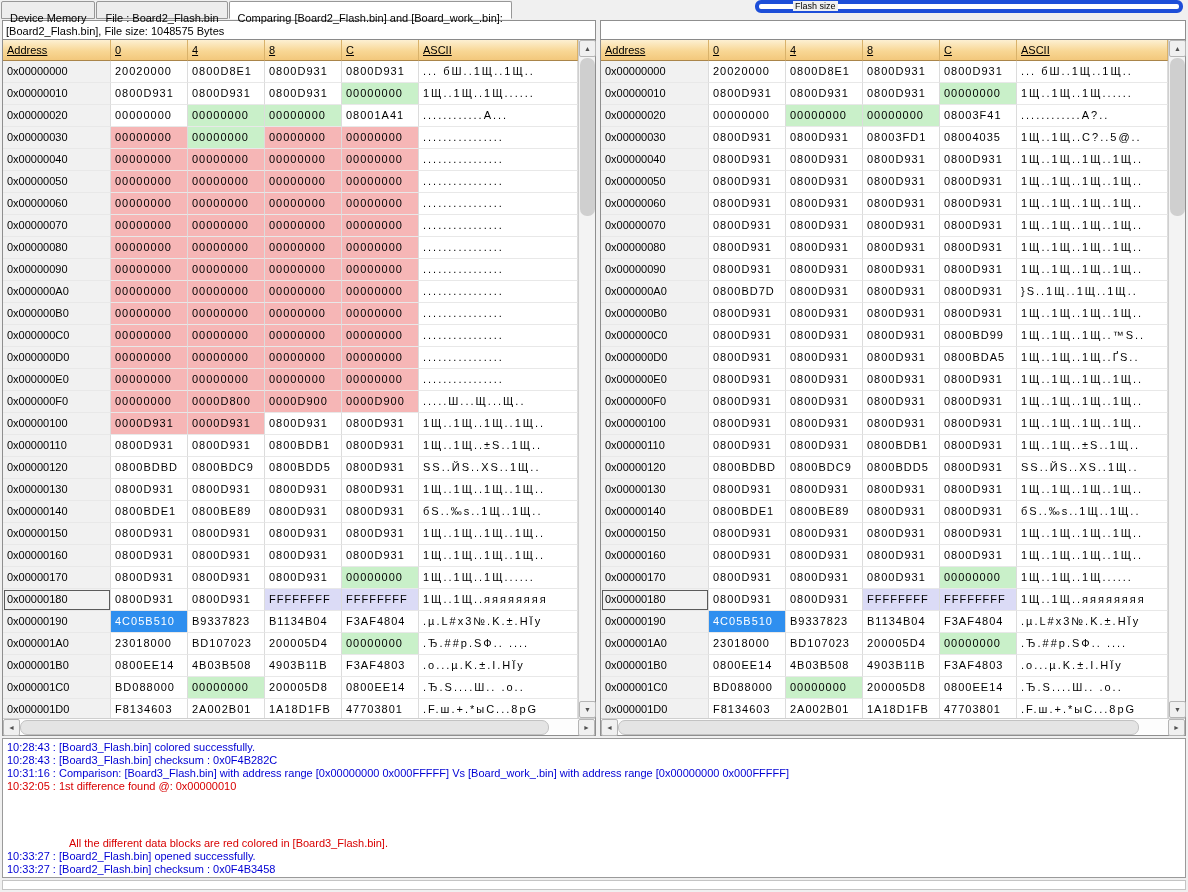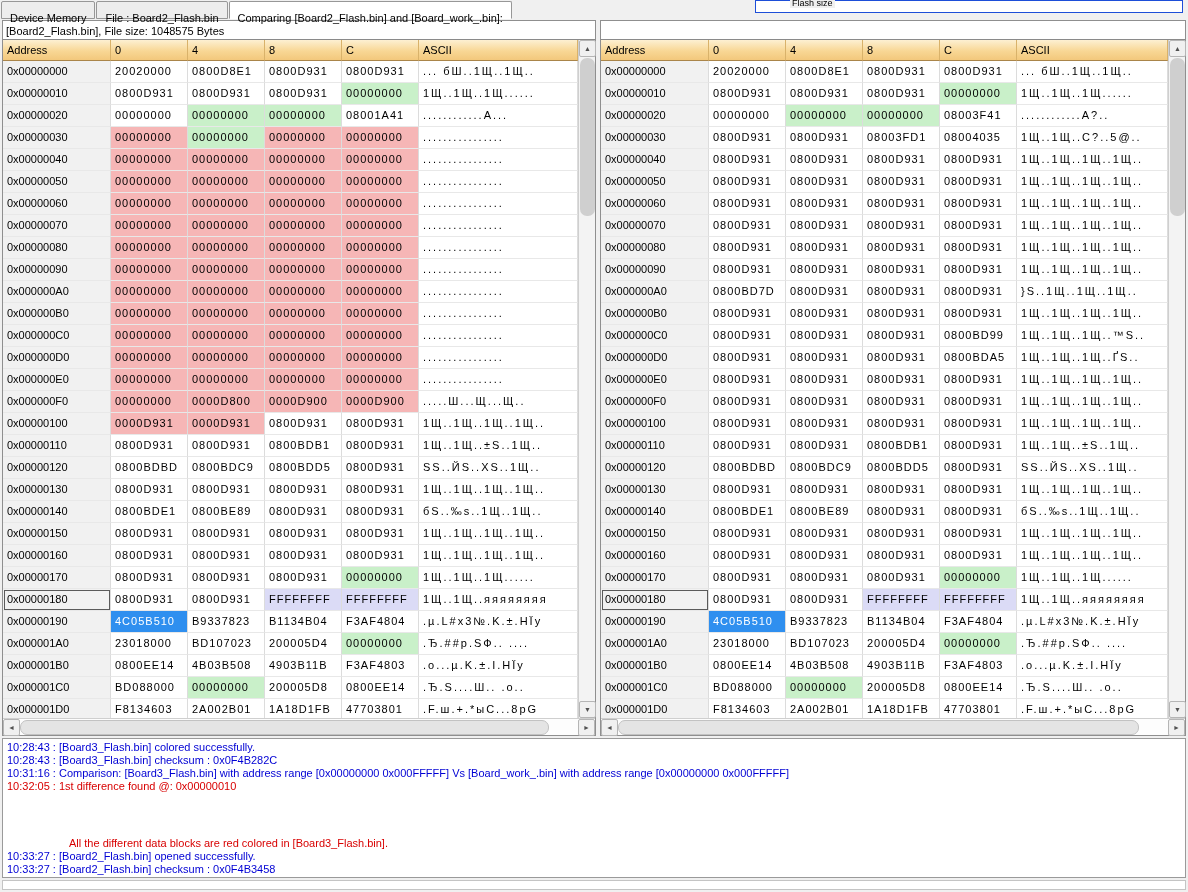--- a/index.html
+++ b/index.html
@@ -15,33 +15,33 @@
   
   .tabbar { position:absolute; top:0; left:0; height:19px; display:flex; align-items:flex-end; padding-left:1px; z-index:3; }
   .tab {
     height:18px; line-height:16px; padding:8px 8px;
     background:#ededed; border:1px solid #979797;
     border-radius:2px 2px 0 0; margin-right:1px; white-space:nowrap; cursor:default;
   }
   .tab.active { background:#fff; height:17px; border-bottom:1px solid #fff; }
   .flash-box {
     position:absolute; top:0; right:5px; width:428px; height:13px;
-    background:#fff; border:1px solid #1d4ed8; border-radius:0; z-index:2;
+    background:#fff; border:4px solid #1d4ed8; border-radius:6px; z-index:2;
   }
   .flash-label { position:absolute; top:-3px; left:34px; font-size:9px; line-height:10px; padding:0 2px; background:#f0f0f0; }
   
   .panel { position:absolute; top:20px; height:716px; background:#fff; border:1px solid #8f8f8f; }
   .panel-title { height:24px; line-height:16px; padding:2px 3px 0; white-space:nowrap; overflow:hidden; }
   .table { position:absolute; top:18px; left:0; right:0; bottom:17px; border-top:1px solid #8a8a8a; }
   .grid { position:absolute; top:0; left:0; right:17px; bottom:0; overflow:hidden; background:#fff; }
   .head-row { display:flex; height:21px; }
   .hcell {
     background:linear-gradient(180deg,#fdf0d2 0%,#f8d795 55%,#f3c87c 100%);
     border-right:1px solid #d9b26a; border-bottom:1px solid #aa854a;
-    padding:4px 0 0 4px; white-space:nowrap; overflow:hidden;
+    padding:4px 0 0 4px; white-space:nowrap; overflow:hidden;text-decoration:underline;
   }
   .trow { display:flex; height:22px; }
   .cell {
     line-height:21px; border-right:1px solid #dcdcdc; border-bottom:1px solid #e8e8e8;
     padding-left:4px; white-space:pre; overflow:hidden;
   }
   .col0 { width:108px; flex:none; }
   .col1,.col2,.col3,.col4 { width:77px; flex:none; }
   .col5 { flex:1; }
   .addr { background:#f1f1f1; }

